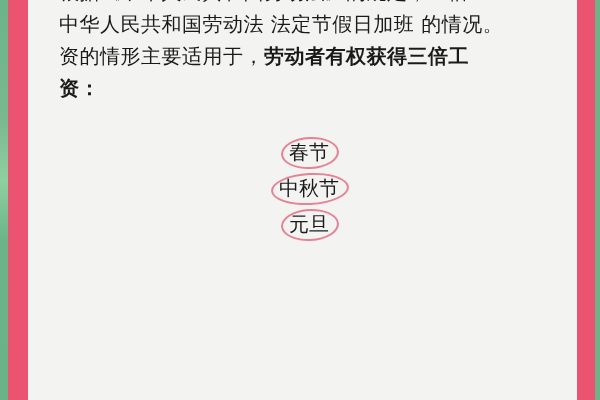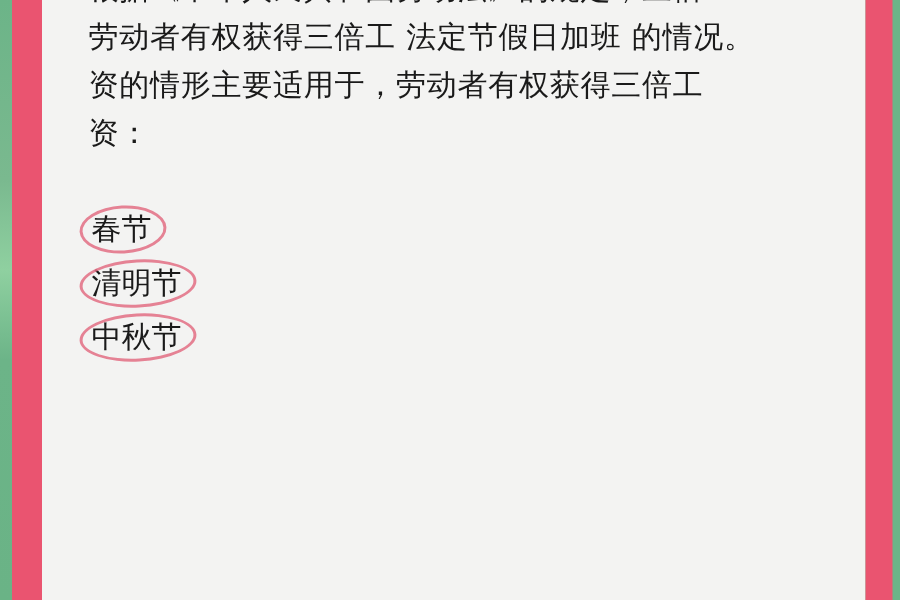--- a/index.html
+++ b/index.html
@@ -54,31 +54,32 @@
       font-size: 20px;
       color: #1a1a1a;
     }
     .line {
       height: 32px;
       line-height: 32px;
       white-space: nowrap;
       letter-spacing: 0.5px;
     }
     .bold {
-      font-weight: normal;
+      font-weight: bold;
     }
     .spacer {
       height: 30px;
     }
     .holiday {
       display: block;
       height: 36px;
       line-height: 36px;
       white-space: nowrap;
       position: relative;
+      text-align: center;
     }
     .holiday span.txt {
       position: relative;
       display: inline-block;
       padding: 0 2px;
     }
     .holiday span.txt::after {
       content: "";
       position: absolute;
       left: -6px; right: -8px;
@@ -94,27 +95,27 @@
 
 <div class="frame">
   <div class="bg-left"></div>
   <div class="bg-right"></div>
   <div class="border-left"></div>
   <div class="paper"></div>
   <div class="border-right"></div>
 
   <div class="content">
     <div class="line">根据《中华人民共和国劳动法》的规定，三倍</div>
-    <div class="line">劳动者有权获得三倍工 法定节假日加班 的情况。</div>
+    <div class="line">中华人民共和国劳动法 法定节假日加班 的情况。</div>
     <div class="line">
       <span>资的情形主要适用于，</span><span class="bold">劳动者有权获得三倍工</span>
     </div>
     <div class="line bold">资：</div>
 
     <div class="spacer"></div>
 
     <div>
       <div class="holiday"><span class="txt">春节</span></div>
-      <div class="holiday"><span class="txt">清明节</span></div>
       <div class="holiday"><span class="txt">中秋节</span></div>
+      <div class="holiday"><span class="txt">元旦</span></div>
     </div>
   </div>
 </div>
 
 </body></html>

